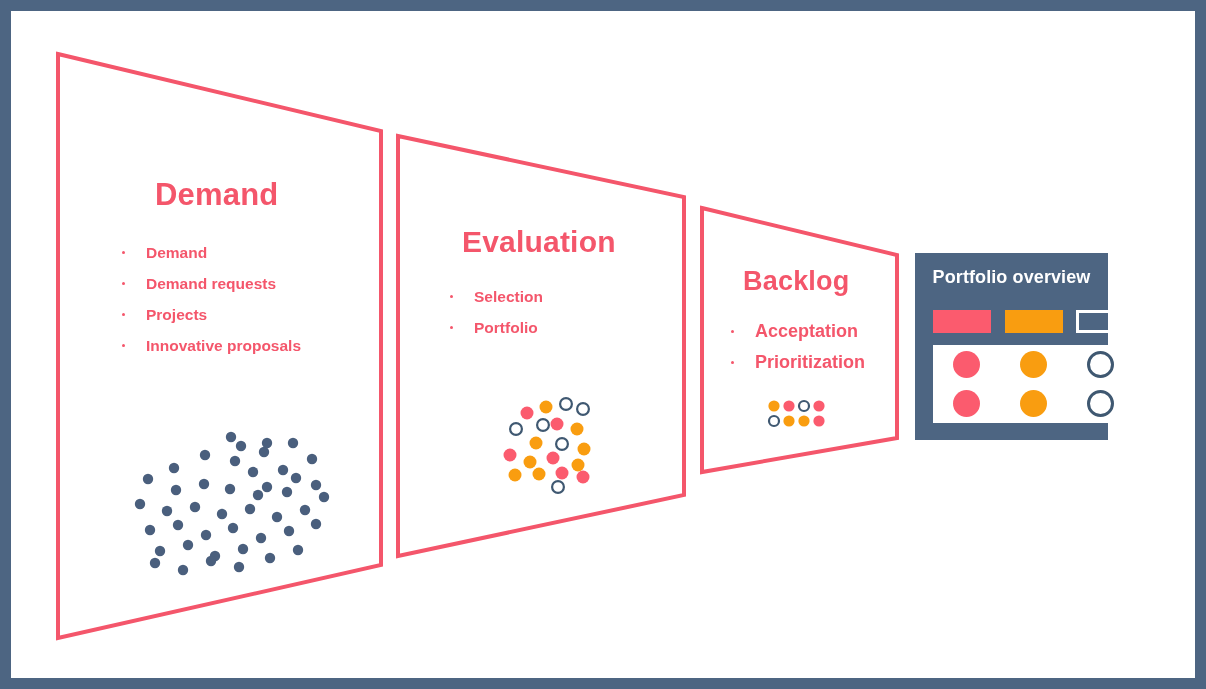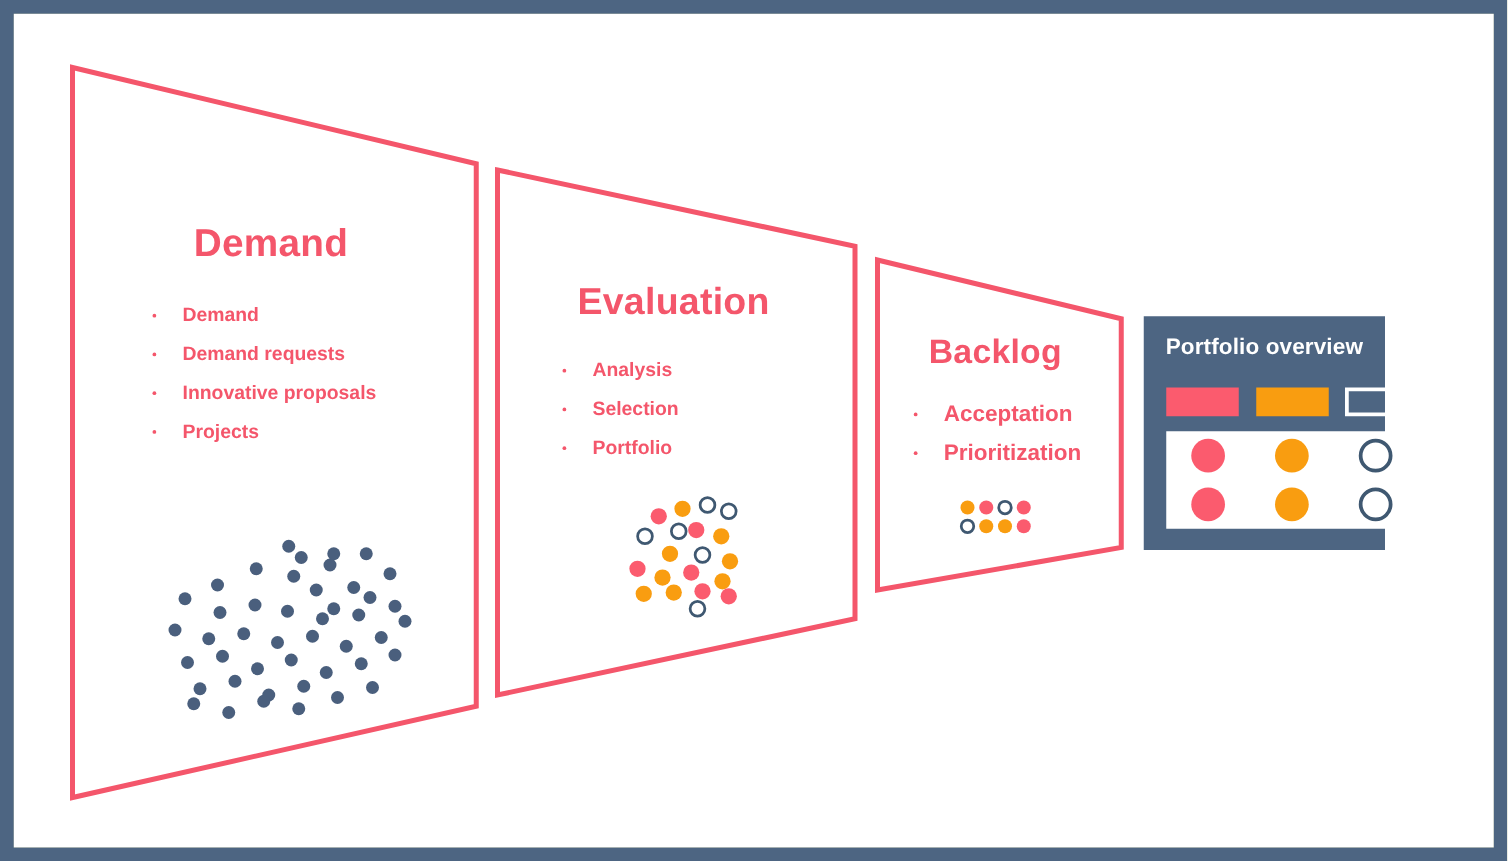--- a/index.html
+++ b/index.html
@@ -247,29 +247,28 @@
         <circle cx="804" cy="421" r="5.6" fill="#f99d10"></circle>
         <circle cx="819" cy="421" r="5.6" fill="#fb5b6e"></circle>
       </g>
   </svg>
 
   <div class="stage-text" id="stage-demand-text">
     <div class="stage-title">Demand</div>
     <ul class="bullets">
       <li><span class="bullet-dot"></span><span>Demand</span></li>
       <li><span class="bullet-dot"></span><span>Demand requests</span></li>
+      <li><span class="bullet-dot"></span><span>Projects</span></li>
       <li><span class="bullet-dot"></span><span>Innovative proposals</span></li>
-      <li><span class="bullet-dot"></span><span>Projects</span></li>
     </ul>
   </div>
 
   <div class="stage-text" id="stage-evaluation-text">
     <div class="stage-title">Evaluation</div>
     <ul class="bullets">
-      <li><span class="bullet-dot"></span><span>Analysis</span></li>
       <li><span class="bullet-dot"></span><span>Selection</span></li>
       <li><span class="bullet-dot"></span><span>Portfolio</span></li>
     </ul>
   </div>
 
   <div class="stage-text" id="stage-backlog-text">
     <div class="stage-title">Backlog</div>
     <ul class="bullets">
       <li><span class="bullet-dot"></span><span>Acceptation</span></li>
       <li><span class="bullet-dot"></span><span>Prioritization</span></li>

